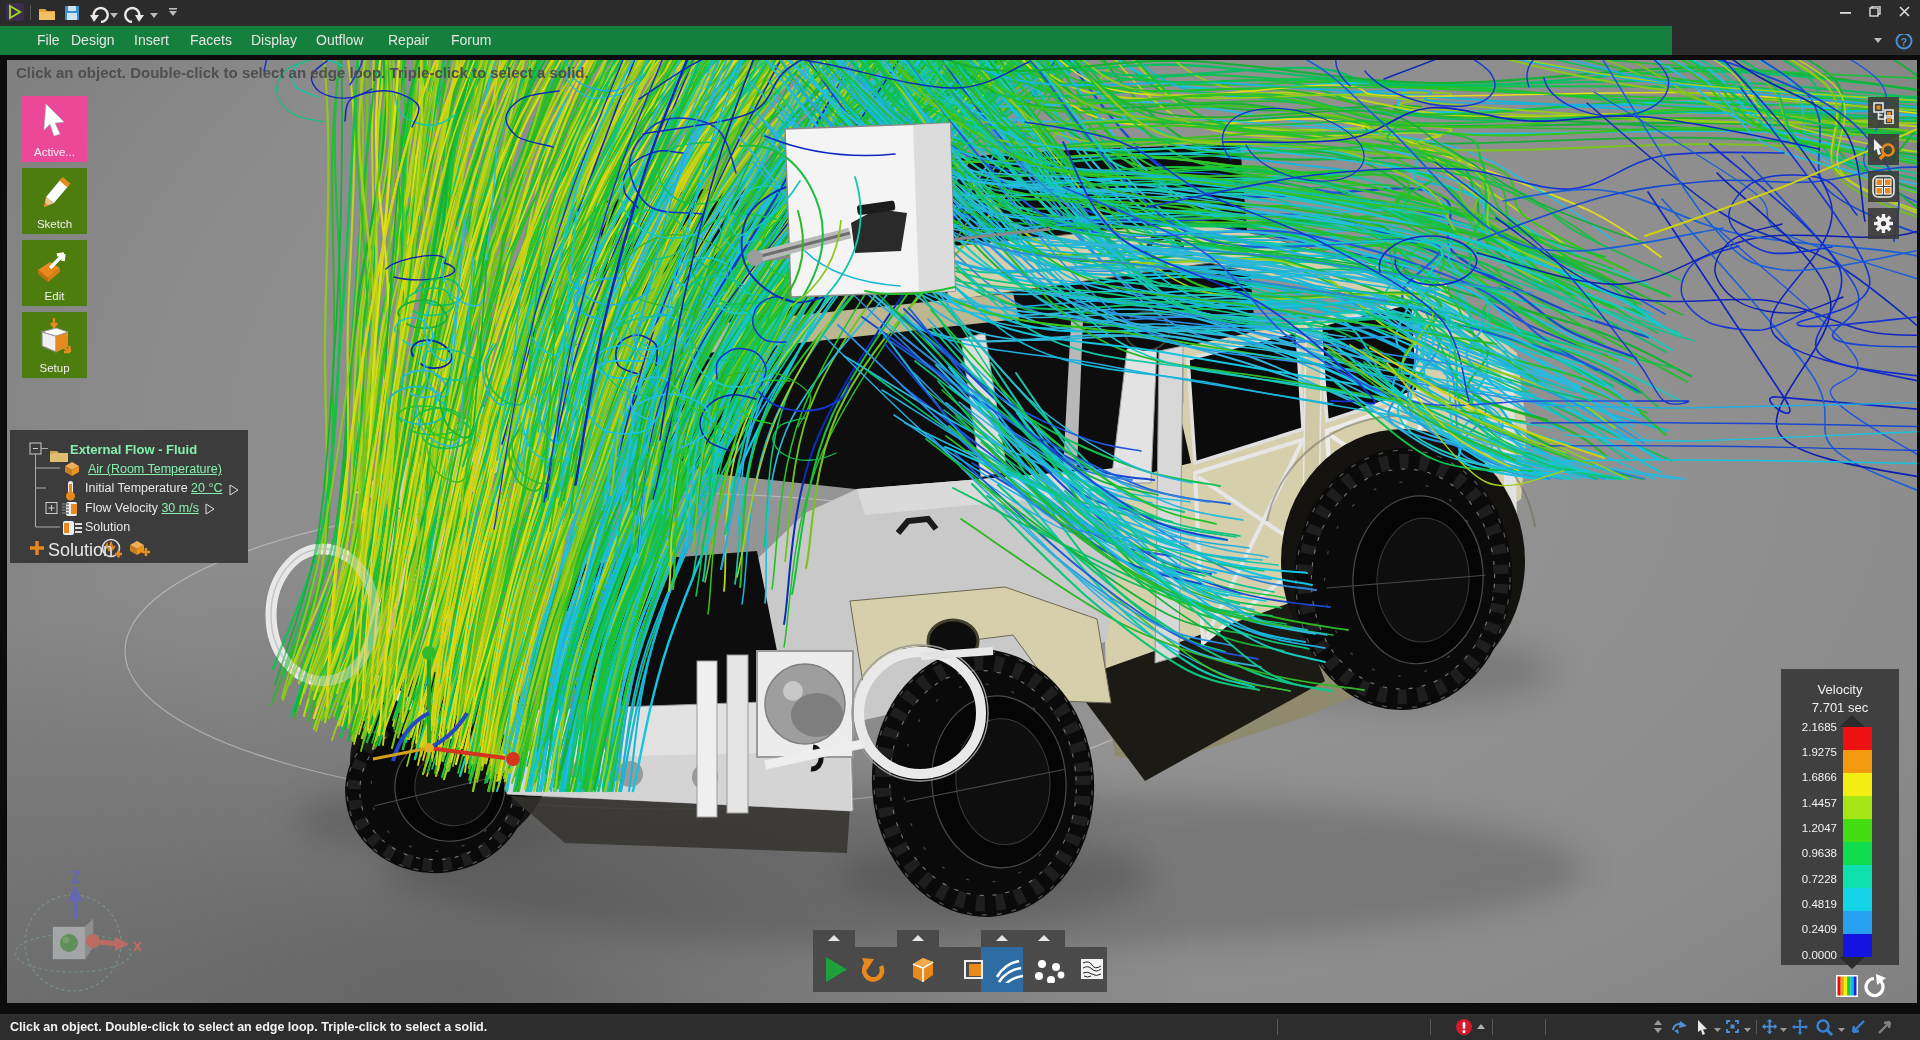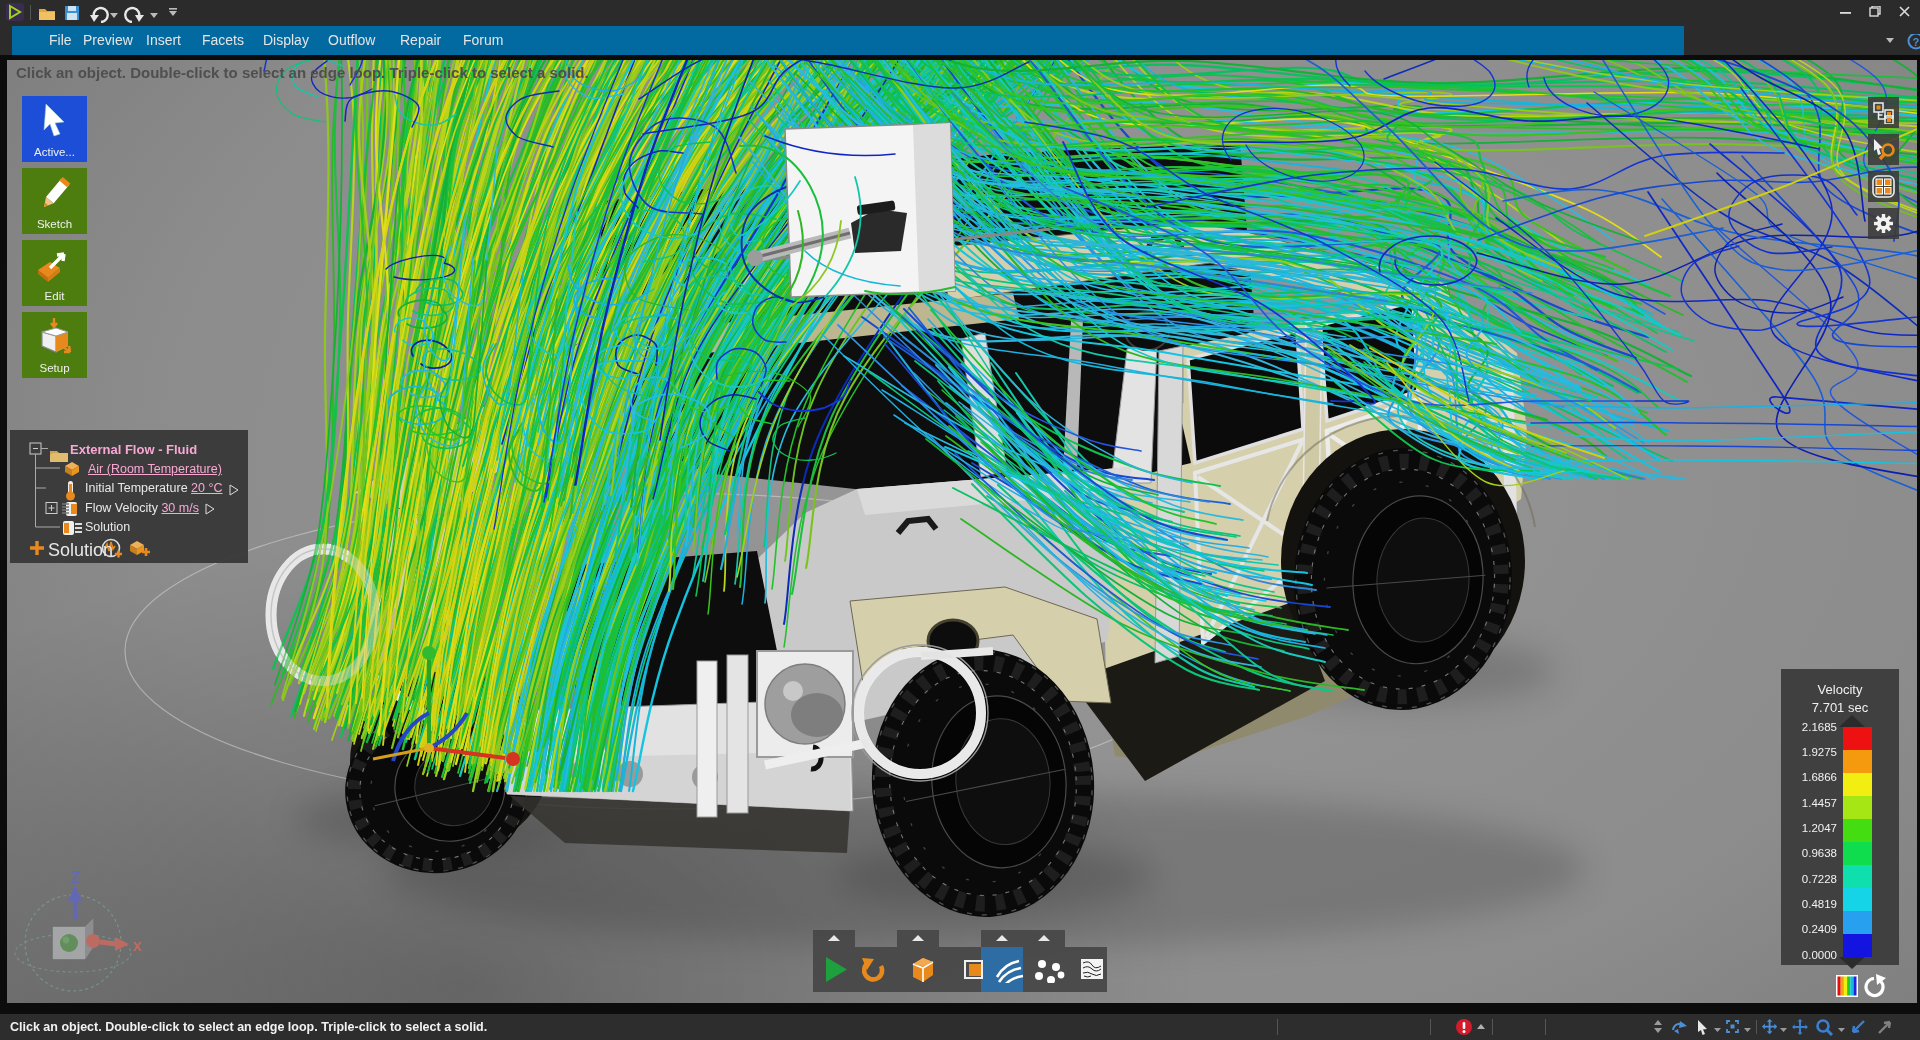--- a/index.html
+++ b/index.html
@@ -1,31 +1,31 @@
 <!DOCTYPE html>
 <html><head><meta charset="utf-8"><style>
 * { margin:0; padding:0; box-sizing:border-box; }
 html,body { width:1920px; height:1040px; overflow:hidden; background:#2b2b2b;
   font-family:"Liberation Sans", sans-serif; }
 .abs { position:absolute; }
 #titlebar { position:absolute; left:0; top:0; width:1920px; height:26px; background:#2b2b2b; }
 #title { position:absolute; left:0; right:0; top:5px; text-align:center; color:#d8d8d8; font-size:12.5px; }
-#menubar { position:absolute; left:0; top:26px; width:1672px; height:29px; background:#0369a1;margin-left:12px; }
+#menubar { position:absolute; left:0; top:26px; width:1672px; height:29px; background:#15803d; }
 .menu { position:absolute; top:6px; color:#e4e4e4; font-size:14px; }
 #vp { position:absolute; left:7px; top:60px; width:1910px; height:943px;
  background:
   radial-gradient(1150px 700px at 24% 98%, rgba(0,0,0,0.26), rgba(0,0,0,0) 64%),
   radial-gradient(1750px 1150px at 55% 42%, #989898 0%, #8c8c8c 52%, #6c6c6c 94%, #5f5f5f 100%);
  overflow:hidden; }
 #winframe { position:absolute; left:0; top:55px; width:1920px; height:959px; background:#0c0c0c; }
 #hint { position:absolute; left:16px; top:64px; font-size:15px; font-weight:bold; color:#4f4f4f; z-index:30; }
 .lbtn { position:absolute; left:22px; width:65px; height:66px; background:#4d7c0f; z-index:30; }
 .lbtn span { position:absolute; bottom:4px; left:0; right:0; text-align:center; color:#f0f0f0; font-size:11.5px; }
 #treepanel { position:absolute; left:10px; top:430px; width:238px; height:133px; background:rgba(56,56,56,0.95); z-index:30; color:#e8e8e8; font-size:12.5px; }
-.orange { color:#f9a8d4; }
+.orange { color:#86efac; }
 .rbtn { position:absolute; left:1868px; width:31px; height:31px; background:rgba(58,58,58,0.88); z-index:30; }
 #btoolbar { position:absolute; left:813px; top:947px; width:294px; height:45px; background:rgba(72,72,72,0.95); z-index:30; }
 .btab { position:absolute; top:930px; width:42px; height:17px; background:rgba(72,72,72,0.95); z-index:30; }
 .btab:after { content:""; position:absolute; left:15px; top:5px; border-left:6px solid transparent; border-right:6px solid transparent; border-bottom:6px solid #e8e8e8; }
 .bcell { position:absolute; top:0; width:42px; height:45px; }
 #legend { position:absolute; left:1781px; top:669px; width:118px; height:296px; background:rgba(60,60,60,0.95); z-index:30; }
 #statusbar { position:absolute; left:0; top:1014px; width:1920px; height:26px; background:#2d2d2d; z-index:40; }
 #statusbar .txt { position:absolute; left:10px; top:6px; color:#f2f2f2; font-size:12.5px; font-weight:bold; }
 .sep { position:absolute; top:5px; width:1px; height:16px; background:#565656; }
 </style></head>
@@ -1320,37 +1320,37 @@
  </svg>
  <svg class="abs" style="left:1840px;top:6px" width="80" height="14">
   <rect x="0" y="6" width="11" height="1.8" fill="#dcdcdc"></rect>
   <rect x="30" y="2" width="8" height="8" fill="none" stroke="#dcdcdc" stroke-width="1.4"></rect>
   <path d="M32 2 v-2 h8 v8 h-2" fill="none" stroke="#dcdcdc" stroke-width="1.4"></path>
   <path d="M60 1 l9 9 M69 1 l-9 9" stroke="#dcdcdc" stroke-width="1.6"></path>
  </svg>
 </div>
 <div id="menubar">
  <div class="menu" style="left:37px">File</div>
- <div class="menu" style="left:71px">Preview</div>
+ <div class="menu" style="left:71px">Design</div>
  <div class="menu" style="left:134px">Insert</div>
  <div class="menu" style="left:190px">Facets</div>
  <div class="menu" style="left:251px">Display</div>
  <div class="menu" style="left:316px">Outflow</div>
  <div class="menu" style="left:388px">Repair</div>
  <div class="menu" style="left:451px">Forum</div>
  <svg class="abs" style="left:1874px;top:8px" width="44" height="18">
   <polygon points="0,4 8,4 4,9" fill="#bbb"></polygon>
   <circle cx="30" cy="7" r="7.5" fill="none" stroke="#4d8fd6" stroke-width="2"></circle>
   <text x="26.5" y="12" font-size="11" fill="#4d8fd6" font-weight="bold">?</text>
  </svg>
 </div>
 
 <div id="hint">Click an object. Double-click to select an edge loop. Triple-click to select a solid.</div>
 
-<div class="lbtn" style="top:96px;background:#1d4ed8">
+<div class="lbtn" style="top:96px;background:#ec4899">
  <svg class="abs" style="left:18px;top:6px" width="30" height="36">
       <path d="M6 2 L24 20 L15 21 L20 32 L14 34 L10 22 L4 28 Z" fill="#fff" stroke="#9cc" stroke-width="0.6"></path>
     </svg>
  <span>Active...</span>
 </div>
 <div class="lbtn" style="top:168px">
  <svg class="abs" style="left:16px;top:8px" width="34" height="36">
   <g transform="rotate(40 17 18)">
         <rect x="12" y="2" width="10" height="24" fill="#fff"></rect>
         <rect x="12" y="0" width="10" height="5" fill="#e8891d"></rect>

